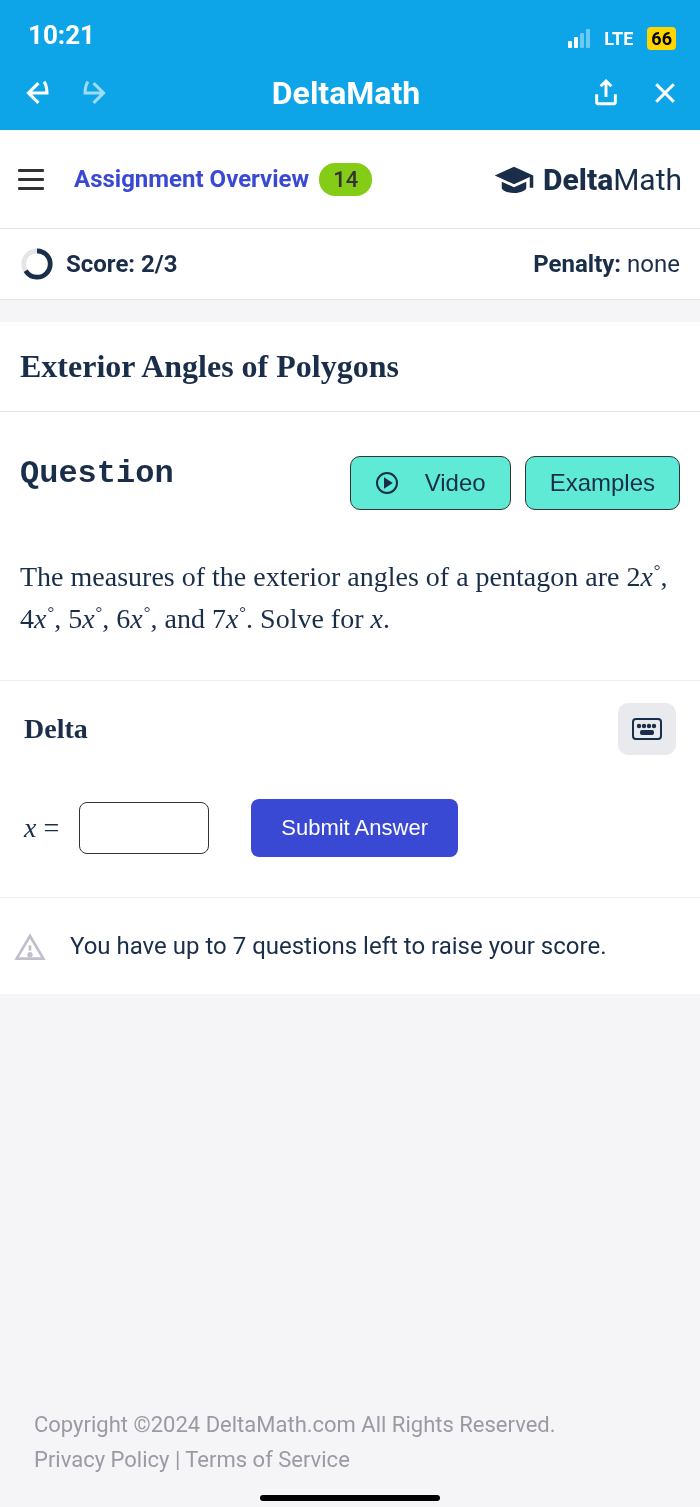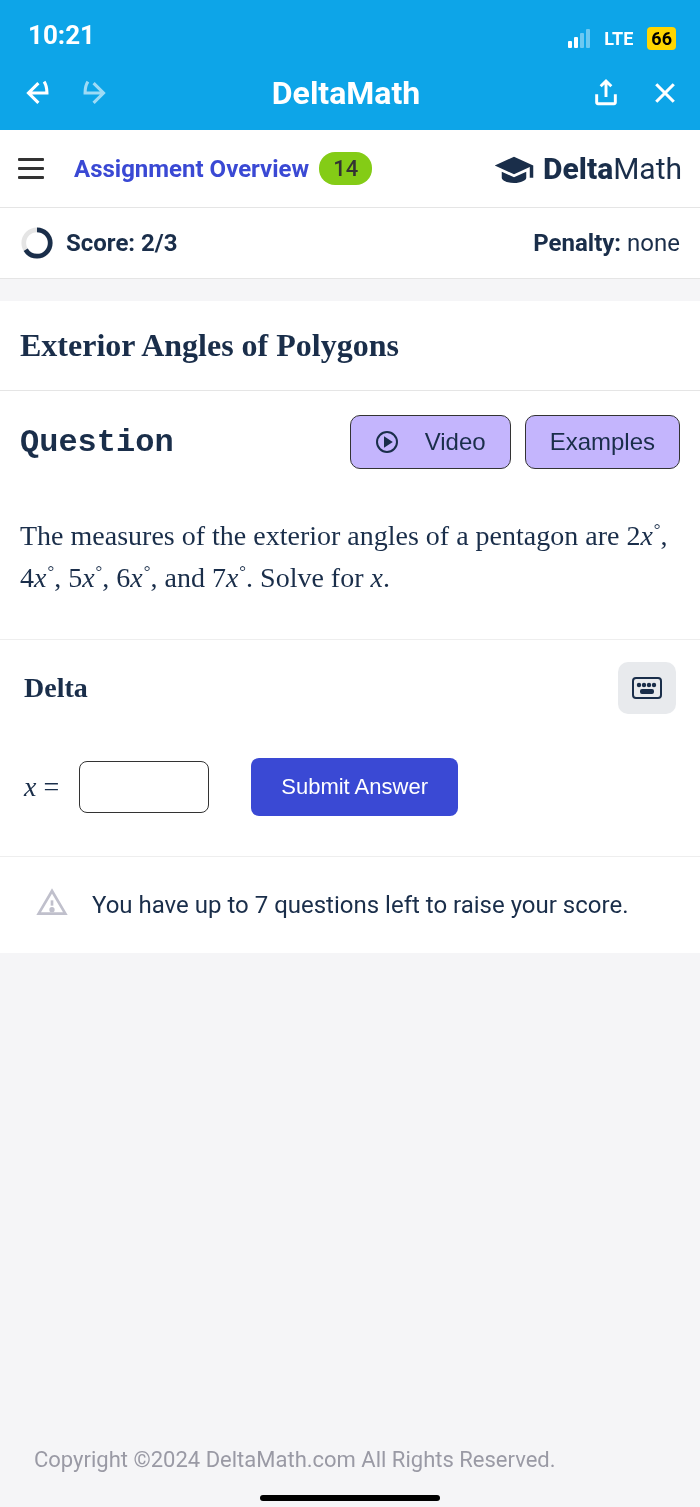--- a/index.html
+++ b/index.html
@@ -77,21 +77,21 @@
       font-weight: 700;
       padding-right: 10px;
     }
     .browser-actions {
       display: flex;
       gap: 28px;
       align-items: center;
     }
     .app-header {
       background: white;
-      height: 78px;
+      height: 99px;
       display: flex;
       align-items: center;
       padding: 0 18px;
       border-bottom: 1px solid #e5e5e5;
     }
     .menu-icon {
       display: flex;
       flex-direction: column;
       gap: 6px;
       margin-right: 30px;
@@ -173,28 +173,29 @@
     }
     .question-label {
       font-family: Liberation Mono, monospace;
       font-size: 32px;
       font-weight: 700;
       color: #1a2e4a;
       flex: 1;
     }
     .outline-btn {
       border: 1.5px solid #333;
-      background: #c4b5fd;
+      background: #5eead4;
       border-radius: 10px;
       padding: 12px 24px;
       font-size: 24px;
       display: flex;
       align-items: center;
       gap: 26px;
       color: #1a2e4a;
+      margin-top: 20px;
     }
     .question-body {
       padding: 22px 20px 40px;
       font-family: Georgia, serif;
       font-size: 28px;
       line-height: 1.5;
       color: #1a2e4a;
     }
     .math-var {
       font-style: italic;
@@ -254,24 +255,24 @@
       color: white;
       border: none;
       border-radius: 8px;
       padding: 16px 30px;
       font-size: 22px;
       font-weight: 500;
       margin-left: 22px;
     }
     .hint-row {
       border-top: 1px solid #eee;
-      padding: 30px 36px;
+      padding: 30px 14px;
       display: flex;
       gap: 24px;
-      align-items: flex-start;
+      align-items: flex-end;
     }
     .hint-text {
       font-size: 24px;
       color: #1a2e4a;
       line-height: 1.5;
     }
     .footer {
       position: absolute;
       bottom: 30px;
       left: 0;
@@ -409,15 +410,18 @@
         <path d="M12 3L2 20h20L12 3z"></path>
         <line x1="12" y1="10" x2="12" y2="14"></line>
         <circle cx="12" cy="17" r="1" fill="#c0c0cc"></circle>
       </svg>
     <div class="hint-text">You have up to 7 questions left to raise your score.</div>
   </div>
 </div>
 
 <div class="footer">
   <div>Copyright ©2024 DeltaMath.com All Rights Reserved.</div>
+  <div class="footer-links">
+    <a>Privacy Policy</a><span> | </span><a>Terms of Service</a>
+  </div>
 </div>
 
 <div class="home-indicator"></div>
 
 </body></html>

